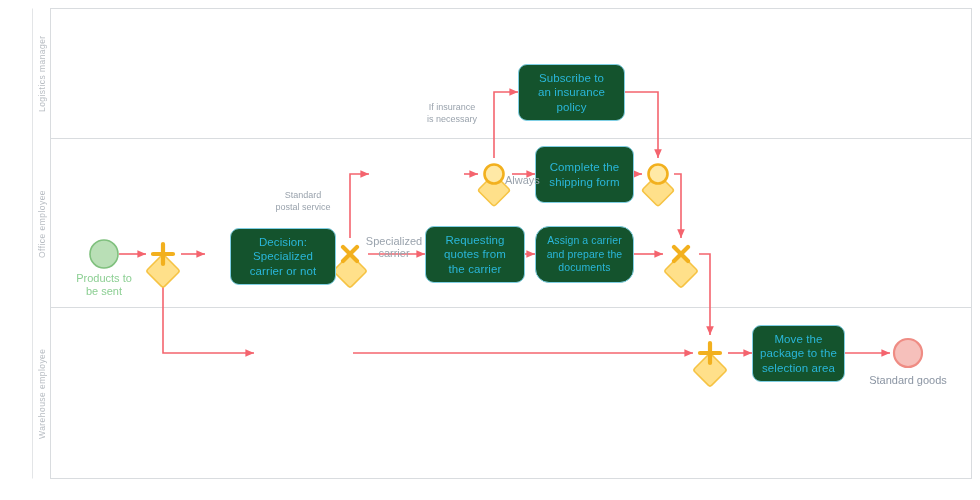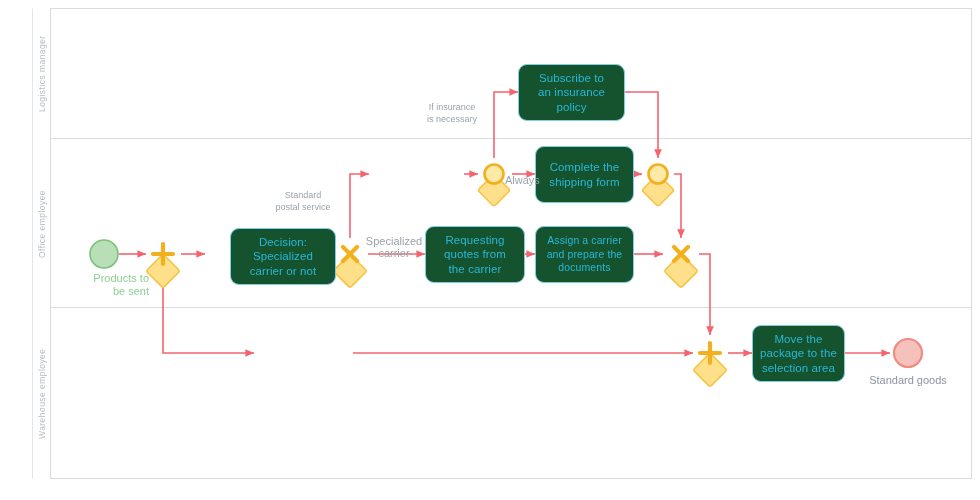--- a/index.html
+++ b/index.html
@@ -161,30 +161,30 @@
 an insurance
 policy</div>
 
   <div class="task" style="left:425px;top:226px;width:100px;height:57px;white-space:pre-line;">Requesting
 quotes from
 the carrier</div>
 
   <div class="task" style="left:535px;top:146px;width:99px;height:57px;white-space:pre-line;">Complete the
 shipping form</div>
 
-  <div class="task" style="left:535px;top:226px;width:99px;height:57px;font-size:10.5px;line-height:13.5px;white-space:pre-line;">Assign a carrier
+  <div class="task" style="left:535px;top:226px;width:99px;height:57px;font-size:10.5px;line-height:13.5px;white-space:pre-line;border-radius:14px;">Assign a carrier
 and prepare the
 documents</div>
 
 
   <div class="task" style="left:752px;top:325px;width:93px;height:57px;white-space:pre-line;">Move the
 package to the
 selection area</div>
 
-  <div class="evt-label evt-start" style="left:59px;top:272px;width:90px;text-align:right;">Products to
+  <div class="evt-label evt-start" style="left:59px;top:272px;width:90px;">Products to
 be sent</div>
 
   <div class="evt-label evt-end" style="left:848px;top:374px;width:120px;">Standard goods</div>
 
   <div class="edge-label" style="left:253px;top:190px;width:100px;">Standard
 postal service</div>
 
   <div class="edge-label" style="left:407px;top:102px;width:90px;">If insurance
 is necessary</div>
 

